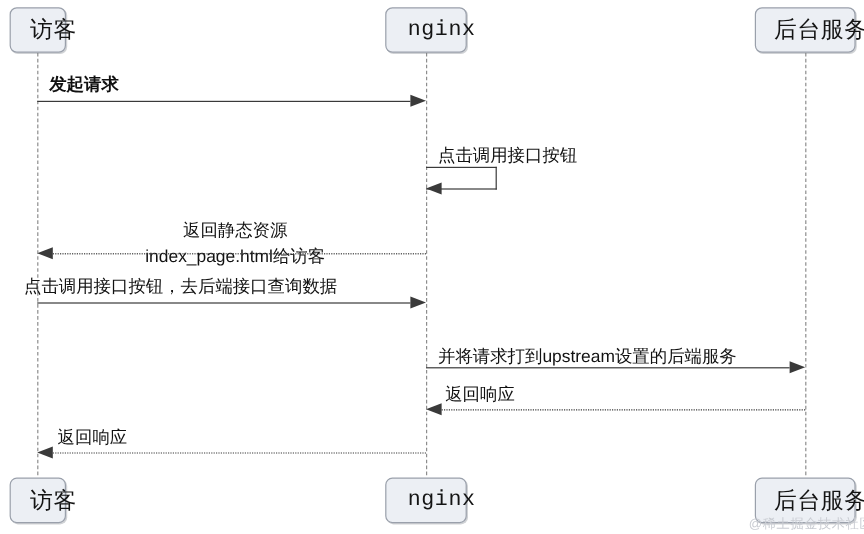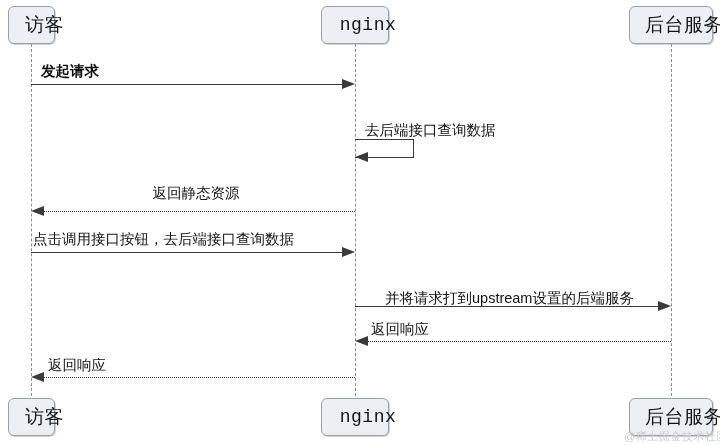--- a/index.html
+++ b/index.html
@@ -106,33 +106,34 @@
     <span>nginx</span>
   </div>
   <div class="actor-box" style="left:629px; top:6px; width:84px; height:38px;">
     <span>后台服务</span>
   </div>
 
   <div class="msg-label" style="left:41px; top:61px;font-weight:bold;">发起请求</div>
   <div class="msg-line" style="left:31px; top:84px; width:311px;"></div>
   <div class="arrowhead right" style="left:342px; top:78.5px;"></div>
 
-  <div class="msg-label" style="left:365px; top:120px;">去后端接口查询数据</div>
+  <div class="msg-label" style="left:365px; top:120px;">点击调用接口按钮</div>
   <div class="self-loop" style="left:355px; top:139px; width:59px; height:19px;"></div>
   <div class="arrowhead left" style="left:355px; top:152px;"></div>
 
   <div class="msg-label center" style="left:46px; top:172px; width:300px;">返回静态资源</div>
+  <div class="msg-label center" style="left:46px; top:193px; width:300px;">index_page.html给访客</div>
   <div class="msg-line dotted" style="left:44px; top:211px; width:311px;"></div>
   <div class="arrowhead left" style="left:31px; top:205.5px;"></div>
 
-  <div class="msg-label" style="left:33px; top:229px;">点击调用接口按钮，去后端接口查询数据</div>
+  <div class="msg-label" style="left:20px; top:229px;">点击调用接口按钮，去后端接口查询数据</div>
   <div class="msg-line" style="left:31px; top:252px; width:311px;"></div>
   <div class="arrowhead right" style="left:342px; top:246.5px;"></div>
 
-  <div class="msg-label" style="left:365px; top:288px;margin-left:20px;">并将请求打到upstream设置的后端服务</div>
+  <div class="msg-label" style="left:365px; top:288px;">并将请求打到upstream设置的后端服务</div>
   <div class="msg-line" style="left:355px; top:306px; width:303px;"></div>
   <div class="arrowhead right" style="left:658px; top:300.5px;"></div>
 
   <div class="msg-label" style="left:371px; top:319px;">返回响应</div>
   <div class="msg-line dotted" style="left:368px; top:341px; width:303px;"></div>
   <div class="arrowhead left" style="left:355px; top:335.5px;"></div>
 
   <div class="msg-label" style="left:48px; top:355px;">返回响应</div>
   <div class="msg-line dotted" style="left:44px; top:377px; width:311px;"></div>
   <div class="arrowhead left" style="left:31px; top:371.5px;"></div>

